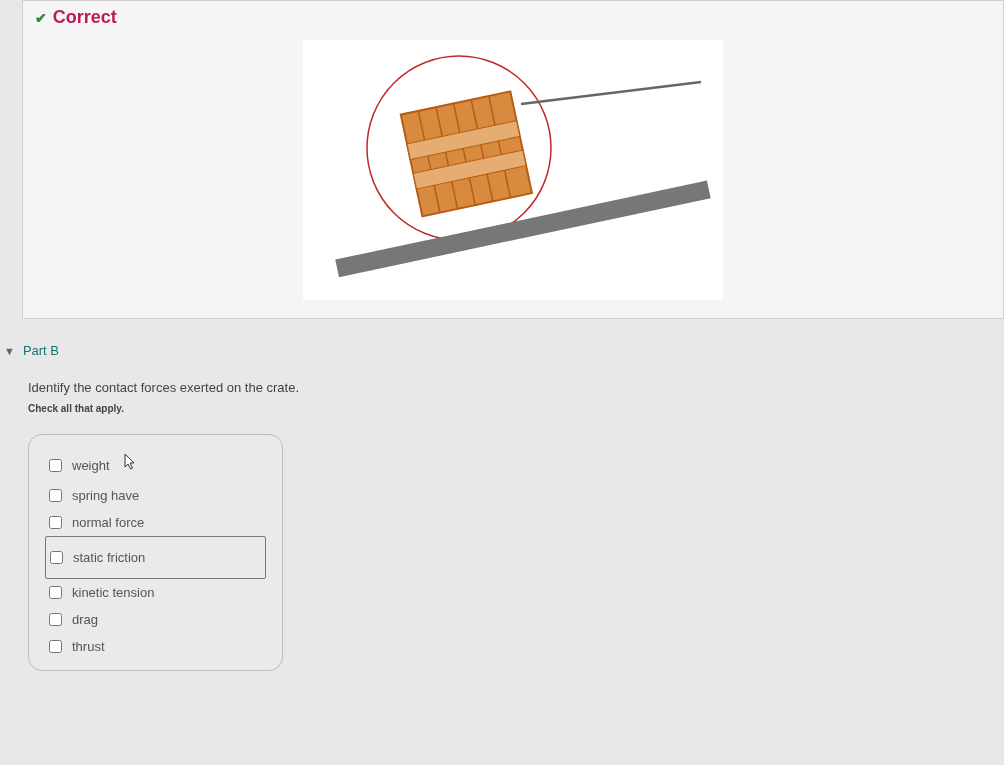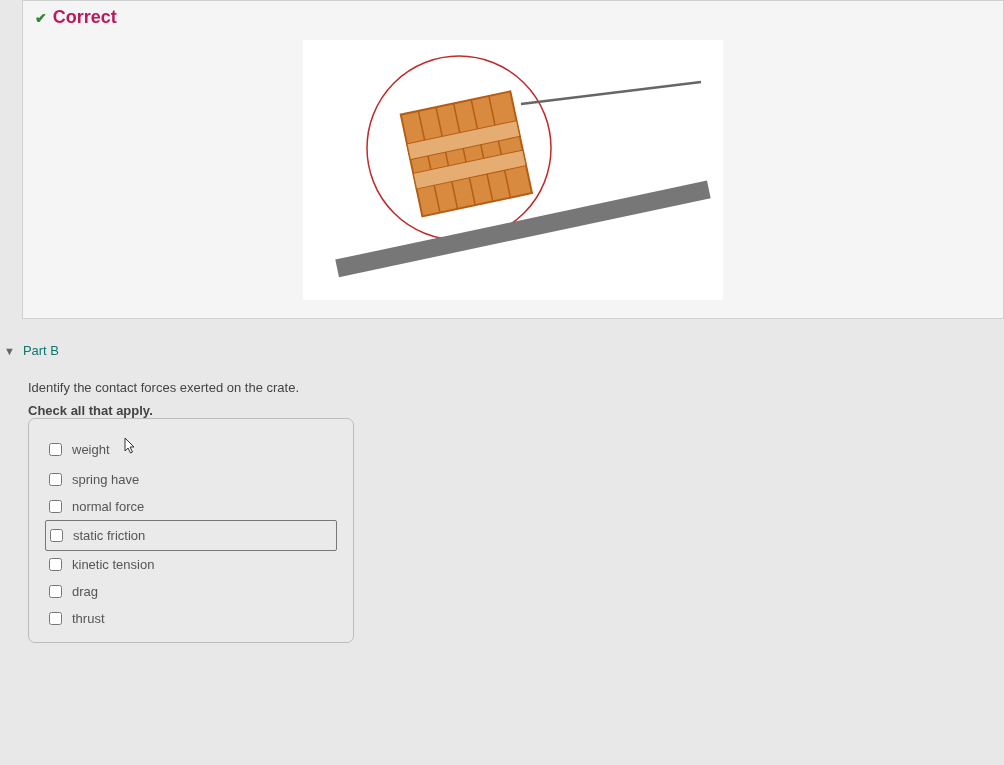--- a/index.html
+++ b/index.html
@@ -51,44 +51,44 @@
   .part-b-label { font-weight: normal; color: #0f766e; font-size: 13px; }
   .question-text {
     margin-left: 28px;
     font-size: 13px;
     color: #444;
     margin-bottom: 8px;
   }
   .check-hint {
     margin-left: 28px;
     font-weight: bold;
-    font-size: 13px;
+    font-size: 10px;
     color: #444;
-    margin-bottom: 0;
+    margin-bottom: 20px;
   }
   .options-box {
     border: 1px solid #bcbcbc;
-    border-radius: 7px;
+    border-radius: 14px;
     background: #eaeaea;
     margin-left: 28px;
-    width: 326px;
+    width: 255px;
     padding: 14px 16px 10px 16px;
   }
   .option {
     display: flex;
     align-items: center;
     gap: 10px;
     padding: 6px 4px;
     font-size: 13px;
     color: #555;
   }
   .option.highlight {
     border: 1px solid #777;
     border-radius: 2px;
-    padding: 7px 4px;
+    padding: 13px 4px;
   }
   .option input[type="checkbox"] {
     width: 13px;
     height: 13px;
     cursor: pointer;
     accent-color: #888;
   }
   .cursor-pointer {
     position: relative;
     top: -2px;

